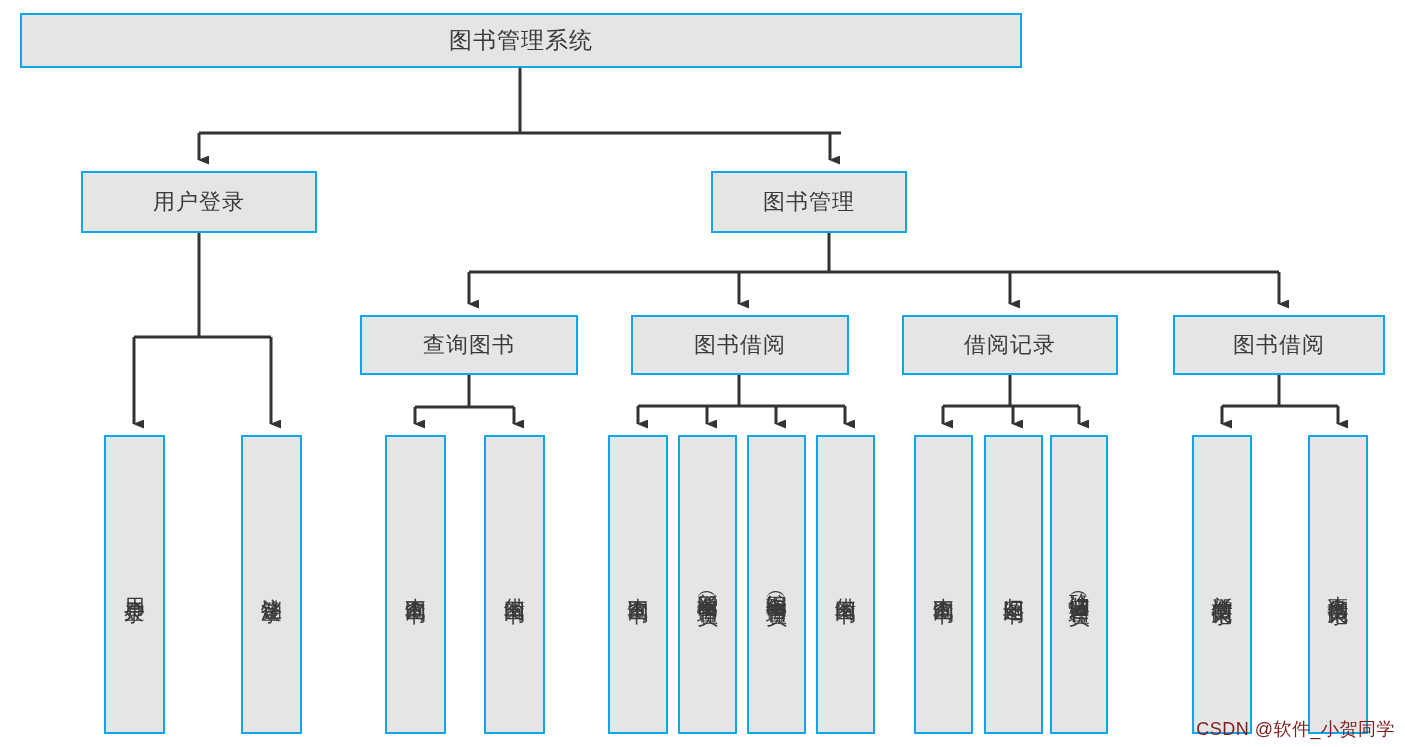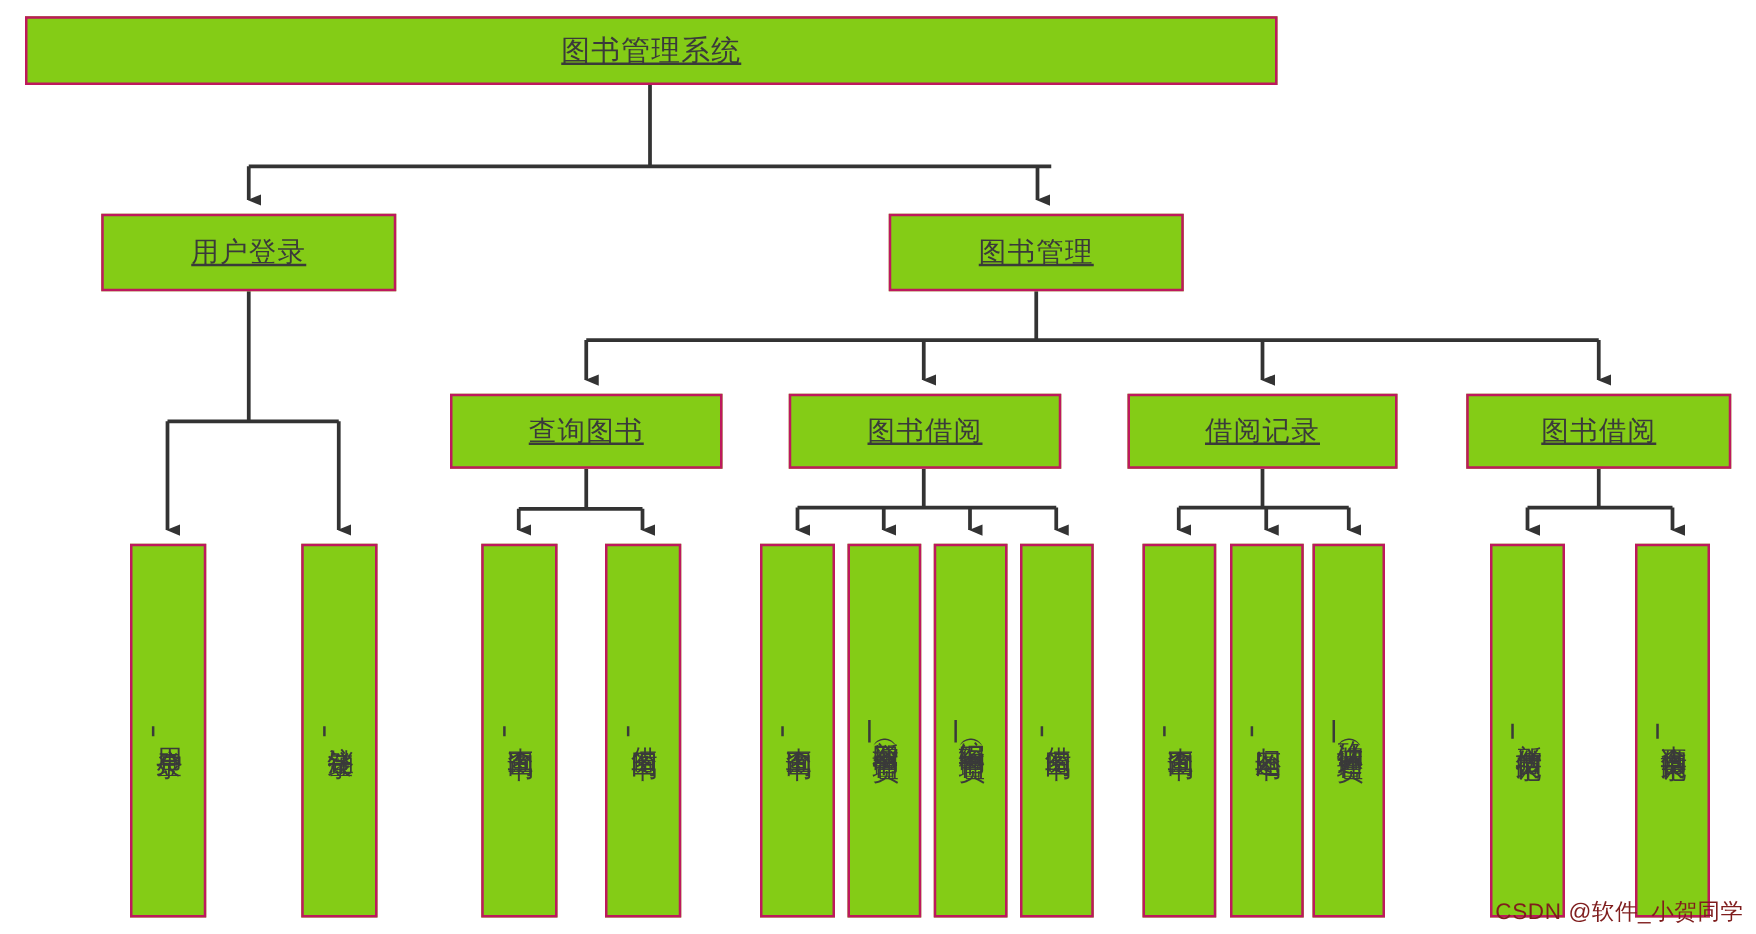--- a/index.html
+++ b/index.html
@@ -7,27 +7,26 @@
     width:1405px;height:747px;
     background:#ffffff;
     font-family:"Liberation Sans","DejaVu Sans",sans-serif;
     overflow:hidden;
   }
   #chart-root{position:relative;width:1405px;height:747px;}
   svg.wires{position:absolute;left:0;top:0;width:1405px;height:747px;}
   .node{
     position:absolute;
     box-sizing:border-box;
-    background:#84cc16;
-    border:2px solid #be185d;
+    background:#e5e5e5;
+    border:2px solid #0ea5e9;
     display:flex;
     align-items:center;
     justify-content:center;
     color:#3a3a3a;
-    text-decoration:underline;
   }
   .node .label{
     font-size:22px;
     line-height:1.18;
     letter-spacing:1px;
     white-space:nowrap;
     color:#3a3a3a;
   }
   .node.leaf .label{
     writing-mode:vertical-rl;
@@ -102,21 +101,21 @@
     </g>
   </svg>
 
   <div class="node root" style="left:20px;top:13px;width:1002px;height:55px;">
     <span class="label">图书管理系统</span>
   </div>
 
   <div class="node" style="left:81px;top:171px;width:236px;height:62px;">
     <span class="label">用户登录</span>
   </div>
-  <div class="node" style="left:711px;top:171px;width:236px;height:62px;justify-content:center;">
+  <div class="node" style="left:711px;top:171px;width:196px;height:62px;justify-content:center;">
     <span class="label">图书管理</span>
   </div>
 
   <div class="node" style="left:360px;top:315px;width:218px;height:60px;">
     <span class="label">查询图书</span>
   </div>
   <div class="node" style="left:631px;top:315px;width:218px;height:60px;">
     <span class="label">图书借阅</span>
   </div>
   <div class="node" style="left:902px;top:315px;width:216px;height:60px;">

